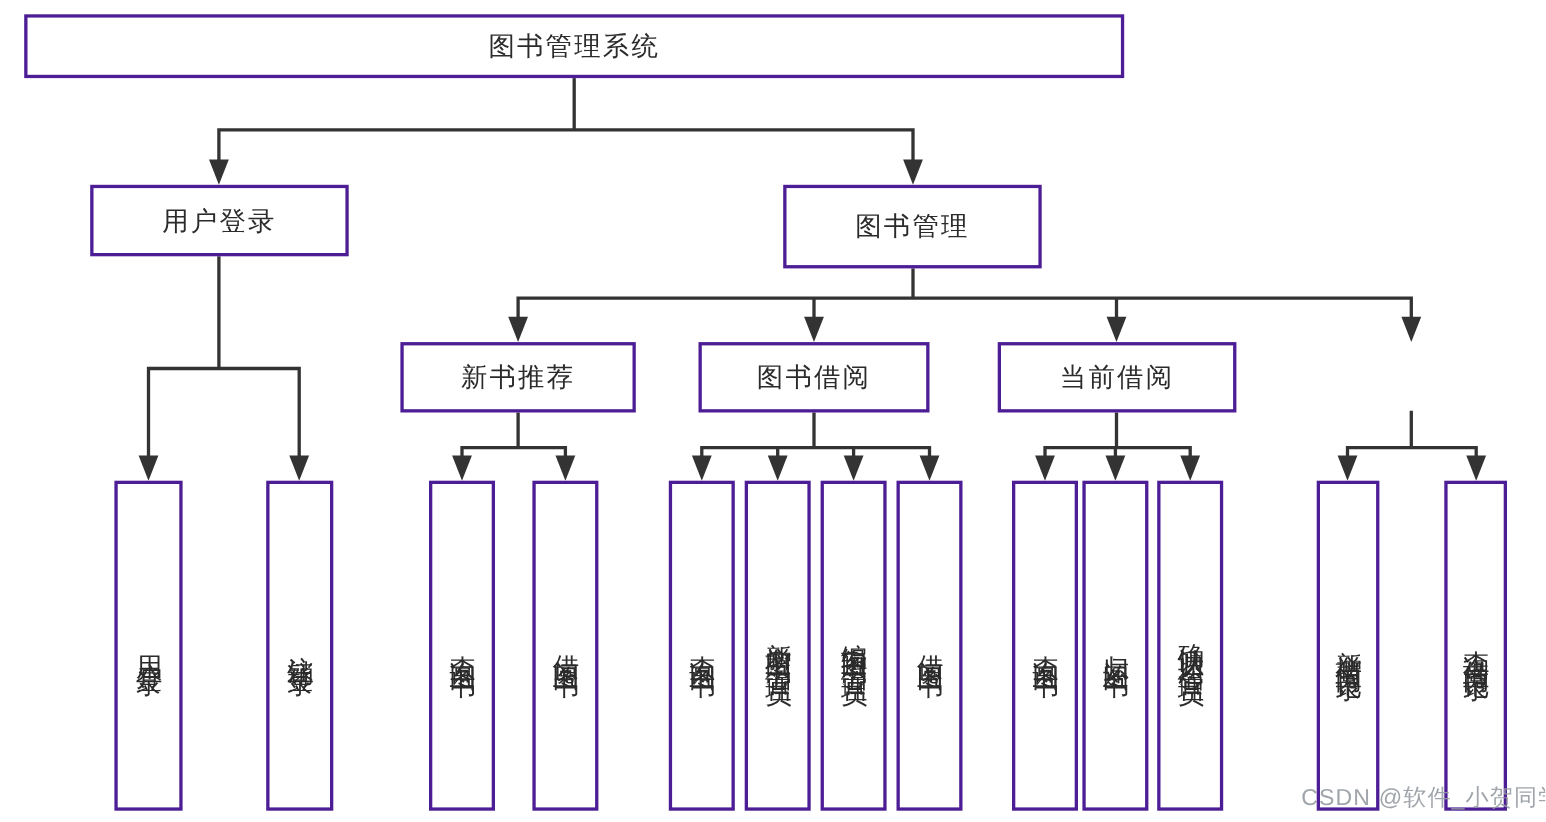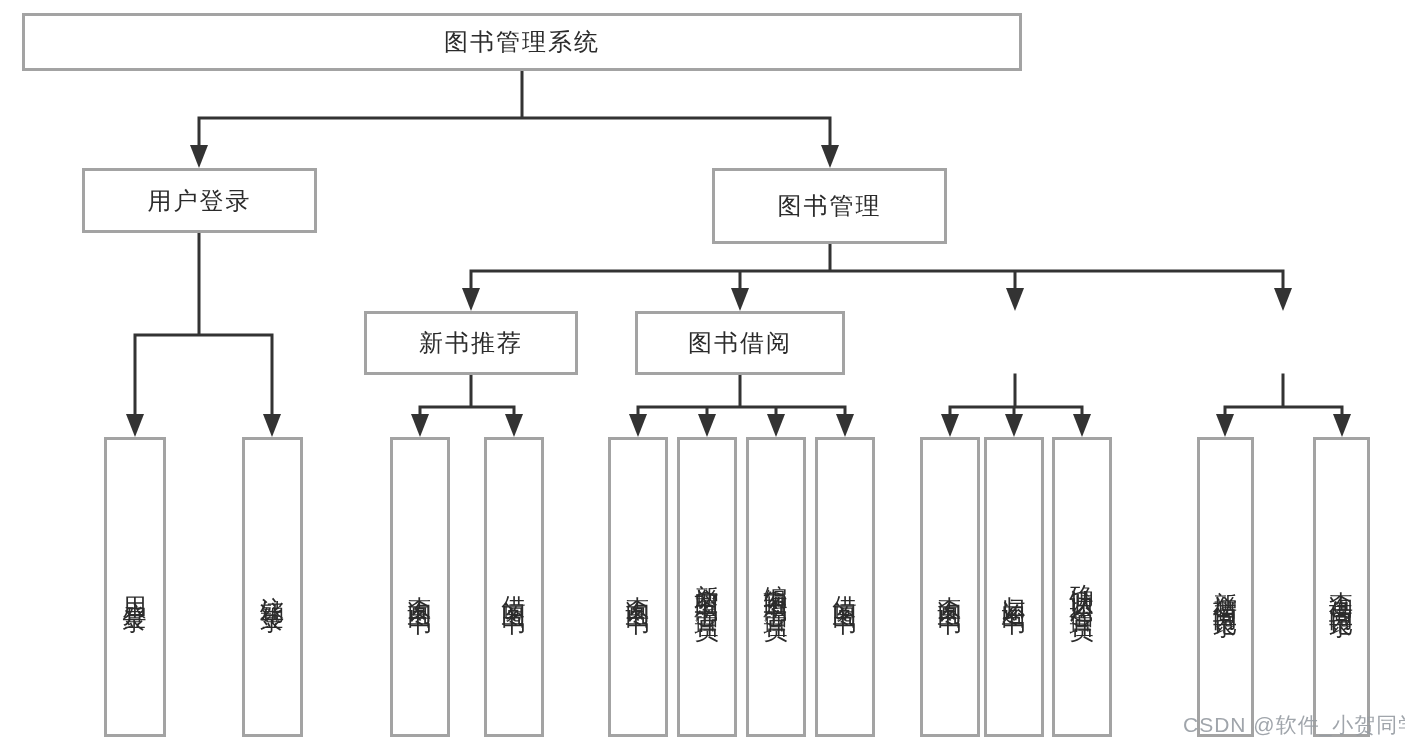--- a/index.html
+++ b/index.html
@@ -17,21 +17,21 @@
   }
   .connectors {
     position: absolute;
     left: 0;
     top: 0;
     z-index: 1;
   }
   .node {
     position: absolute;
     box-sizing: border-box;
-    border: 3px solid #a3a3a3;
+    border: 3px solid #4c1d95;
     background: #ffffff;
     display: flex;
     align-items: center;
     justify-content: center;
     color: #2b2b2b;
     font-size: 24px;
     letter-spacing: 2px;
     z-index: 2;
   }
   .node .lbl {
@@ -103,20 +103,23 @@
   <div class="node" style="left:712px;top:168px;width:235px;height:76px">
     <span class="lbl">图书管理</span>
   </div>
 
   <div class="node" style="left:635px;top:311px;width:210px;height:64px">
     <span class="lbl">图书借阅</span>
   </div>
   <div class="node" style="left:364px;top:311px;width:214px;height:64px">
     <span class="lbl">新书推荐</span>
   </div>
+  <div class="node" style="left:907px;top:311px;width:217px;height:64px">
+    <span class="lbl">当前借阅</span>
+  </div>
 
   <div class="node leaf" style="left:104px;top:437px;width:62px;height:300px">
     <span class="lbl">用户登录</span>
   </div>
   <div class="node leaf" style="left:242px;top:437px;width:61px;height:300px">
     <span class="lbl">注销登录</span>
   </div>
   <div class="node leaf" style="left:390px;top:437px;width:60px;height:300px">
     <span class="lbl">查询图书</span>
   </div>

